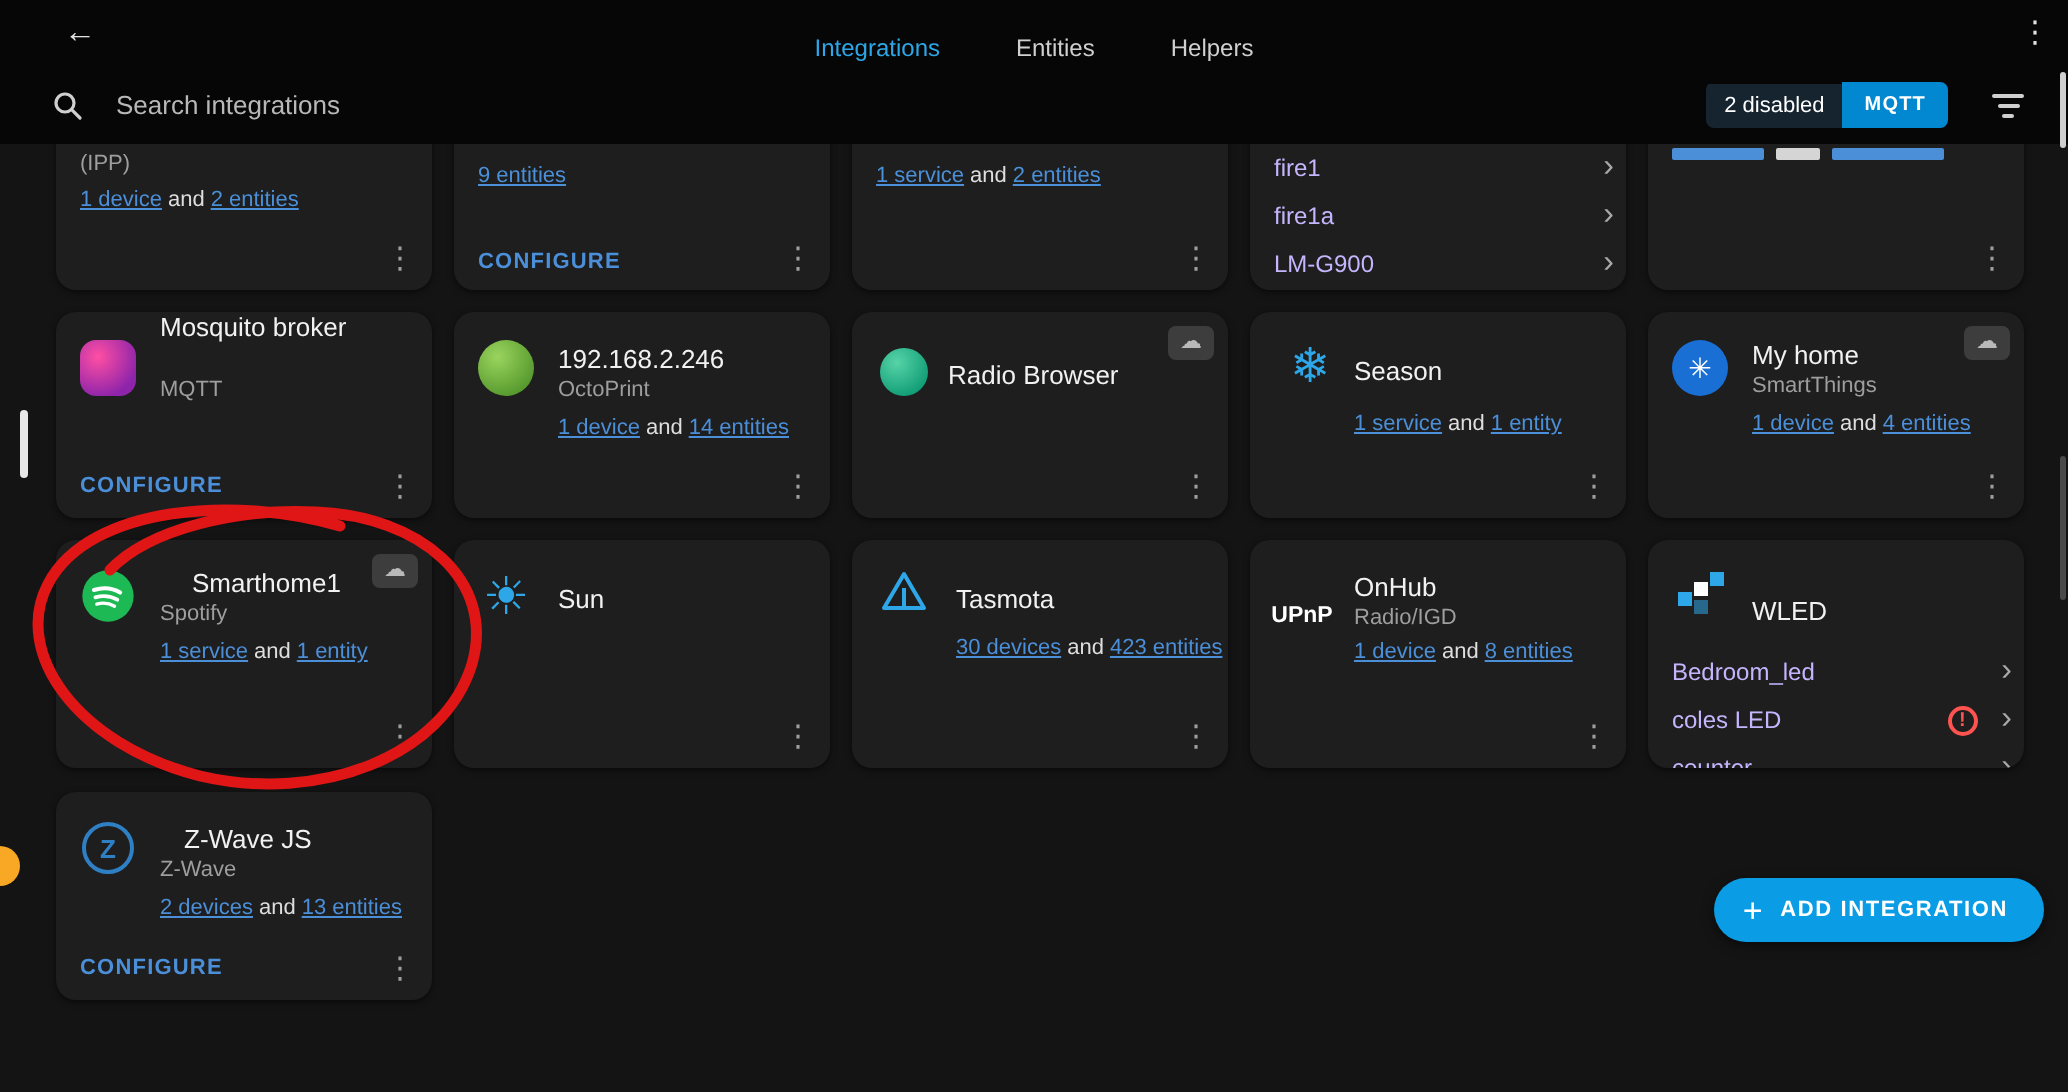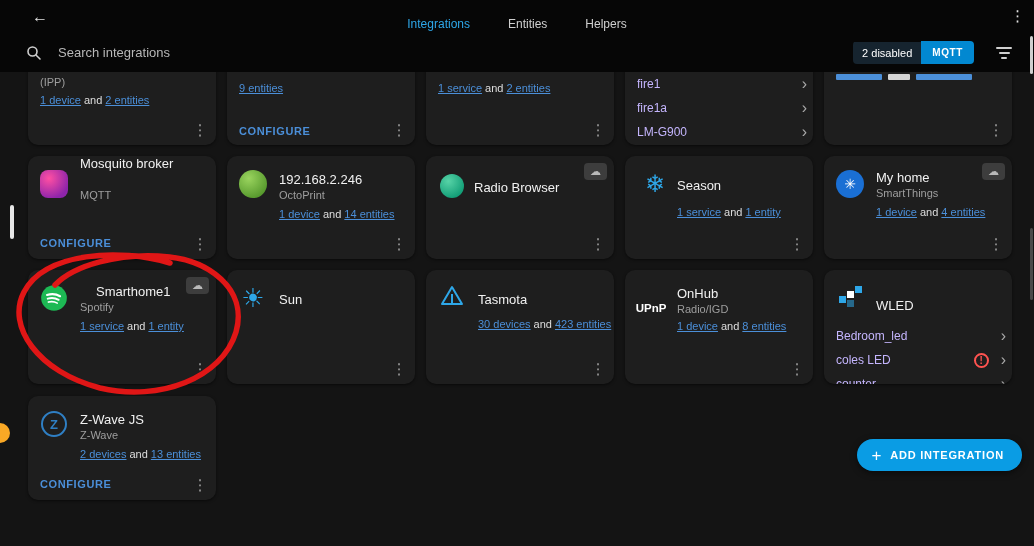--- a/index.html
+++ b/index.html
@@ -276,21 +276,21 @@
         <span class="chev">›</span>
       </div>
       <div class="drow" style="top:102px;">
         <span class="dname">counter</span>
         <span class="chev">›</span>
       </div>
     </div>
 
     <div class="card" style="left:28px;top:324px;height:104px;">
       <span class="icon i-zwave" style="left:13px;top:15px;display:flex;align-items:center;justify-content:center;">Z</span>
-      <div class="ctitle" style="left:52px;top:16px;">Z-Wave JS</div>
+      <div class="ctitle" style="left:64px;top:16px;">Z-Wave JS</div>
       <div class="csub" style="left:52px;top:33px;">Z-Wave</div>
       <div class="clinks" style="left:52px;top:52px;">
         <a>2 devices</a><span class="and">and</span><a>13 entities</a>
       </div>
       <button class="configure" style="bottom:10px;">CONFIGURE</button>
       <button class="kebab">⋮</button>
     </div>
 
   </div>
 

